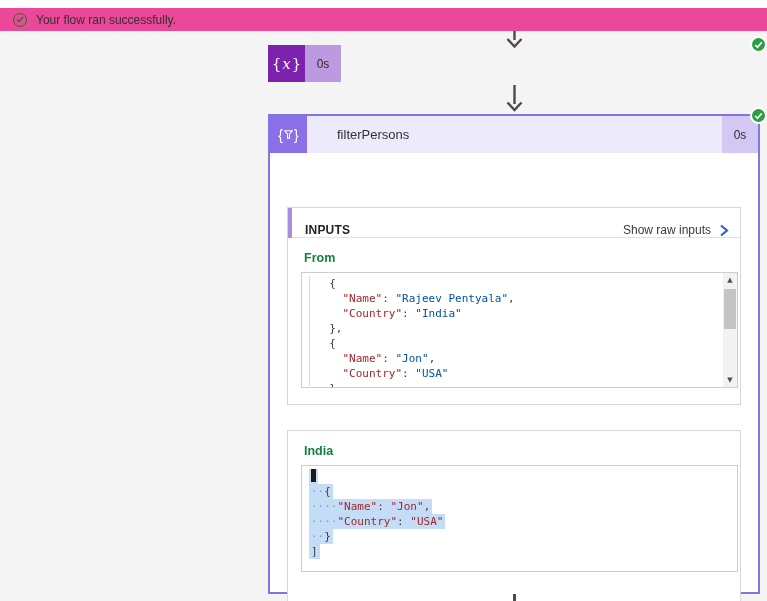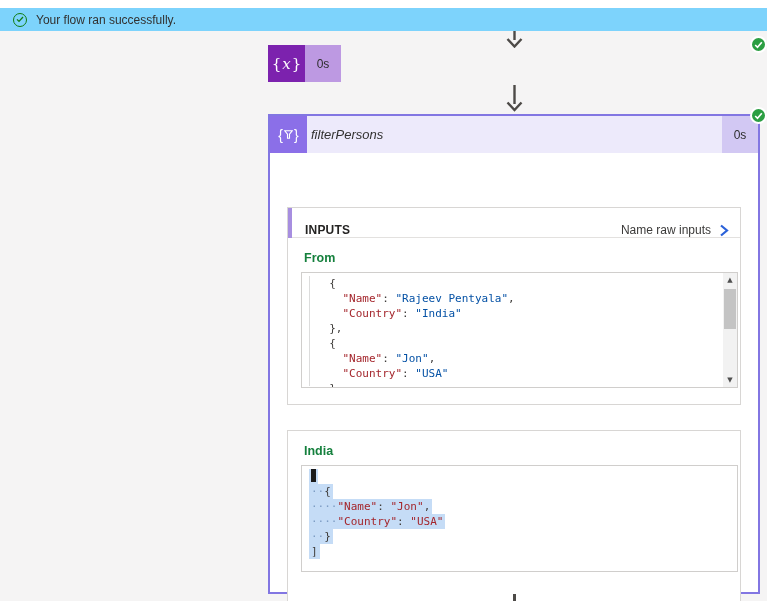--- a/index.html
+++ b/index.html
@@ -2,21 +2,21 @@
 <html><head>
 <meta charset="utf-8">
 <style>
   * { margin:0; padding:0; box-sizing:border-box; }
   html,body { width:767px; height:601px; }
   body { font-family:"Liberation Sans", sans-serif; background:#fff; }
   .canvas { position:relative; width:767px; height:601px; background:#f5f4f4; overflow:hidden; }
   .topstrip { position:absolute; left:0; top:0; width:767px; height:8px; background:#fff; }
 
   
-  .banner { position:absolute; left:0; top:8px; width:767px; height:23px; background:#7dd3fc;
+  .banner { position:absolute; left:0; top:8px; width:767px; height:23px; background:#ec4899;
             display:flex; align-items:center; padding-left:13px; }
   .banner-check { width:14px; height:14px; border:1.3px solid #107c10; border-radius:50%;
                   display:flex; align-items:center; justify-content:center; margin-right:9px; }
   .banner-check svg { display:block; }
   .banner-text { font-size:12px; color:#323130; }
 
   
   .arrow { position:absolute; }
   .stem-bottom { position:absolute; left:513px; top:594px; width:3px; height:7px; background:#4d4a47; }
 
@@ -35,22 +35,22 @@
   .badge svg { display:block; }
   .badge-node { right:-7px; top:-9px; }
 
   
   .card { position:absolute; left:268px; top:114px; width:492px; height:480px; background:#fff;
           border:2px solid #8276e2; }
   .card-header { height:37px; display:flex; cursor:pointer; }
   .card-icon { width:37px; height:37px; background:#8b6fe8; color:#fff; display:flex; align-items:center;
                justify-content:center; font-size:14px; flex:0 0 37px; }
   .card-icon svg { margin:0 1px; }
-  .card-bar { flex:1; background:#edeafb; display:flex; align-items:center; padding-left:4px;
-              font-size:13px; color:#323130;font-style:italic; }
+  .card-bar { flex:1; background:#edeafb; display:flex; align-items:center; padding-left:30px;
+              font-size:13px; color:#323130; }
   .card-dur { flex:0 0 36px; background:#d2c8f3; display:flex; align-items:center; justify-content:center;
               font-size:12px; color:#2d2d2d; }
   .badge-card { right:-9px; top:-9px; }
   .card-body { position:relative; width:100%; height:441px; }
 
   
   .panel { position:absolute; left:17px; width:454px; background:#fff; border:1px solid #d8d6d4; }
   .panel-inputs  { top:54px;  height:198px; }
   .panel-outputs { top:277px; height:186px; }
   .panel-header { position:relative; height:30px; display:flex; align-items:flex-end;
@@ -146,21 +146,21 @@
         </svg>
     </div>
 
     <div class="card-body">
 
       <section class="panel panel-inputs">
         <div class="panel-header">
           <span class="panel-accent"></span>
           <span class="panel-title">INPUTS</span>
           <a class="raw-link">
-            <span class="raw-link-text">Name raw inputs</span>
+            <span class="raw-link-text">Show raw inputs</span>
             <svg width="12" height="13" viewBox="0 0 12 13">
                 <path d="M3 1.5 L9 6.5 L3 11.5" stroke="#2b62d9" stroke-width="2.2" fill="none"></path>
               </svg>
           </a>
         </div>
         <div class="panel-content">
           <div class="field-label">From</div>
           <div class="code-box code-box-inputs">
             <span class="guide"></span>
             <div class="code-lines">

